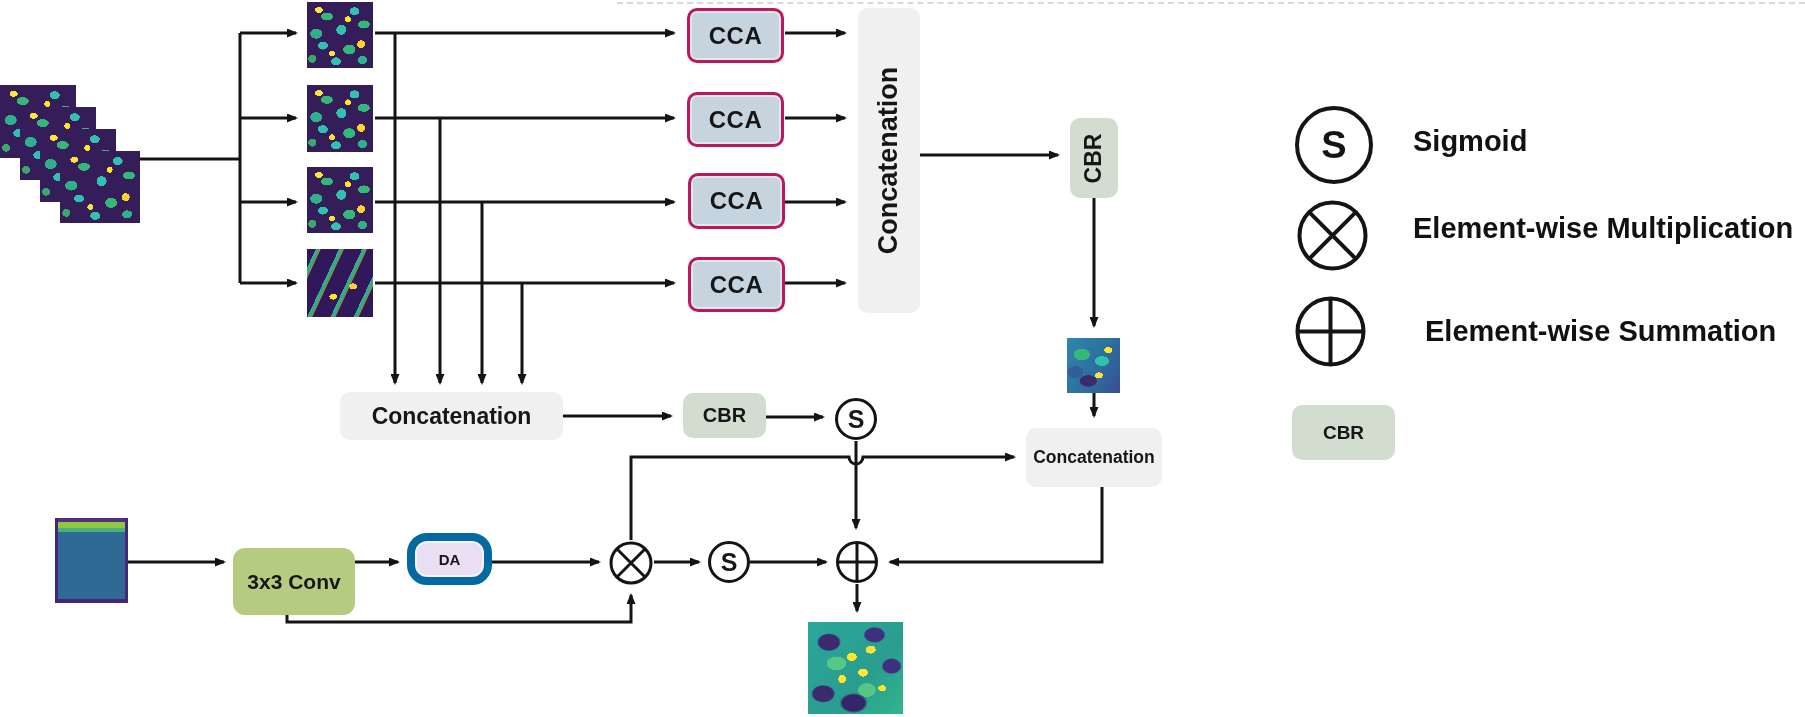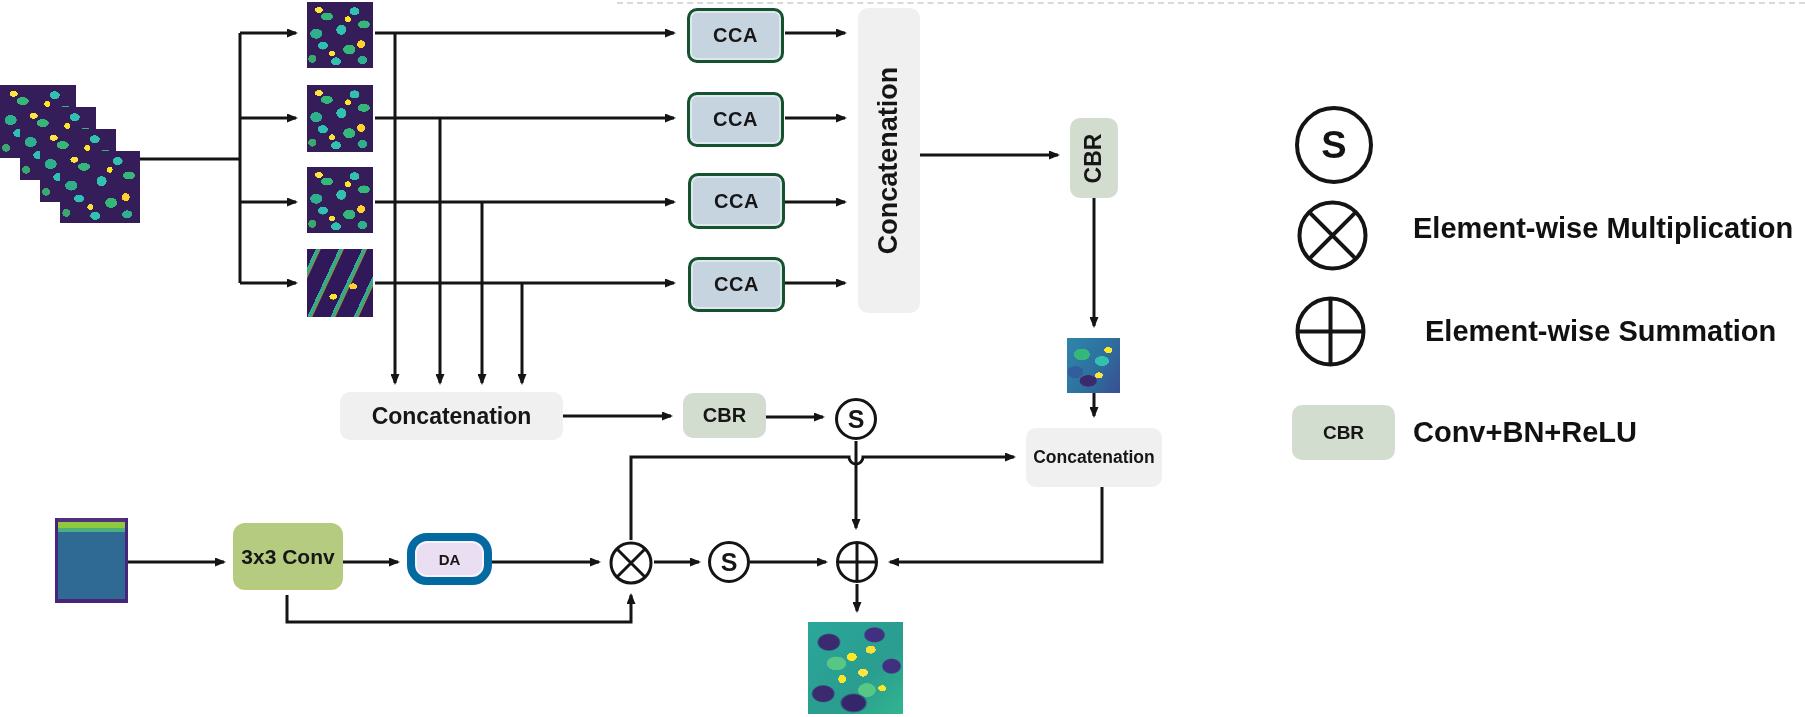--- a/index.html
+++ b/index.html
@@ -6,22 +6,22 @@
   .canvas{
     position:relative;width:1805px;height:717px;background:#ffffff;overflow:hidden;
     font-family:"Liberation Sans", sans-serif;color:#141414;
   }
   .wires{position:absolute;left:0;top:0;}
   .abs{position:absolute;box-sizing:border-box;}
   .box{
     position:absolute;box-sizing:border-box;display:flex;align-items:center;justify-content:center;
     font-weight:bold;color:#161616;text-align:center;
   }
-  .cca{background:#c6d4e0;border:3px solid #14532d;border-radius:10px;
-       box-shadow:inset 0 0 0 2px #dfe8ef;font-size:20px;letter-spacing:.5px;}
+  .cca{background:#c6d4e0;border:3px solid #be185d;border-radius:10px;
+       box-shadow:inset 0 0 0 2px #dfe8ef;font-size:24px;letter-spacing:.5px;}
   .grayblk{background:#f0f0f0;border-radius:10px;}
   .greenblk{background:#d3ddcf;border-radius:10px;}
   .convblk{background:#b5cb7f;border-radius:12px;font-size:21px;}
   .dablk{background:#eadff2;border:8px solid #0369a1;border-radius:20px;
          box-shadow:inset 0 0 0 2px #f7f2fb;font-size:15px;}
   .circ{background:#ffffff;border:3px solid #141414;border-radius:50%;font-size:25px;line-height:1;}
   .vt{transform:rotate(-90deg);white-space:nowrap;}
   .vconcat{font-size:27px;}
   .vcbr{font-size:23px;}
   .lconcat{font-size:23px;}
@@ -171,47 +171,47 @@
 
   <div class="box grayblk rconcat" style="left:1026px;top:428px;width:136px;height:59px;">Concatenation</div>
 
   <div class="box grayblk lconcat" style="left:340px;top:392px;width:223px;height:48px;">Concatenation</div>
 
   <div class="box greenblk lcbr" style="left:683px;top:393px;width:83px;height:45px;">CBR</div>
 
   <div class="box circ" style="left:835px;top:398px;width:42px;height:42px;">S</div>
 
   <div class="img tex-input" style="left:55px;top:518px;width:73px;height:85px;"></div>
-  <div class="box convblk" style="left:233px;top:523px;width:110px;height:67px;">3x3 Conv</div>
+  <div class="box convblk" style="left:233px;top:548px;width:122px;height:67px;">3x3 Conv</div>
   <div class="box dablk" style="left:407px;top:533px;width:85px;height:52px;">DA</div>
 
   <svg class="abs" style="left:608px;top:540px;" width="46" height="46">
     <circle cx="23" cy="23" r="20" fill="#ffffff" stroke="#141414" stroke-width="3"></circle>
     <path d="M9,9 L37,37 M37,9 L9,37" stroke="#141414" stroke-width="3"></path>
   </svg>
 
   <div class="box circ" style="left:708px;top:541px;width:42px;height:42px;">S</div>
 
   <svg class="abs" style="left:835px;top:540px;" width="44" height="44">
     <circle cx="22" cy="22" r="19.5" fill="#ffffff" stroke="#141414" stroke-width="3"></circle>
     <path d="M22,2.5 V41.5 M2.5,22 H41.5" stroke="#141414" stroke-width="3"></path>
   </svg>
 
   <div class="img tex-final" style="left:808px;top:622px;width:95px;height:92px;"></div>
 
   <div class="legend-circ" style="left:1295px;top:106px;width:70px;height:70px;">S</div>
+  <div class="legend-label" style="left:1413px;top:106px;width:392px;height:70px;">Sigmoid</div>
 
   <svg class="abs" style="left:1296px;top:199px;" width="73" height="73">
     <circle cx="36.5" cy="36.5" r="33" fill="#ffffff" stroke="#141414" stroke-width="4"></circle>
     <path d="M13.2,13.2 L59.8,59.8 M59.8,13.2 L13.2,59.8" stroke="#141414" stroke-width="4"></path>
   </svg>
   <div class="legend-label" style="left:1413px;top:192px;width:392px;height:73px;">Element-wise Multiplication</div>
 
   <svg class="abs" style="left:1294px;top:295px;" width="73" height="73">
     <circle cx="36.5" cy="36.5" r="33" fill="#ffffff" stroke="#141414" stroke-width="4"></circle>
     <path d="M36.5,3.5 V69.5 M3.5,36.5 H69.5" stroke="#141414" stroke-width="4"></path>
   </svg>
   <div class="legend-label" style="left:1413px;top:295px;width:392px;height:73px;margin-left:12px;">Element-wise Summation</div>
 
   <div class="box greenblk legend-cbr" style="left:1292px;top:405px;width:103px;height:55px;">CBR</div>
-  <div class="legend-label" style="left:1413px;top:405px;width:392px;height:55px;">Conv+BN+ReLU</div>
 
 </div>
 
 </body></html>

